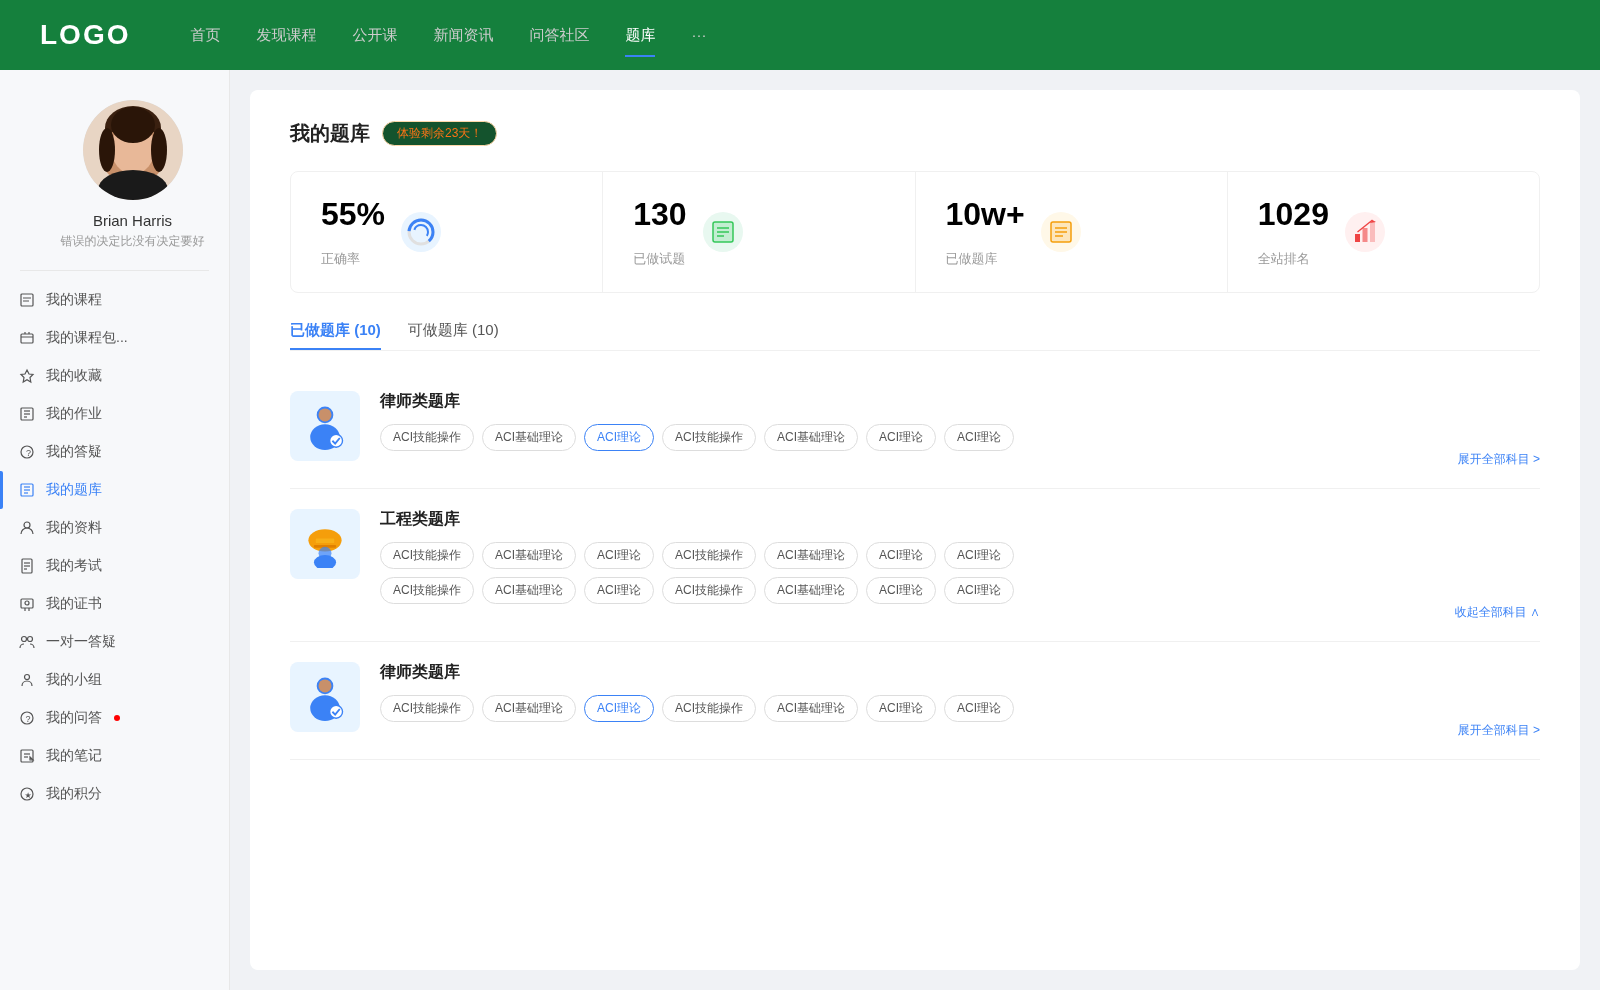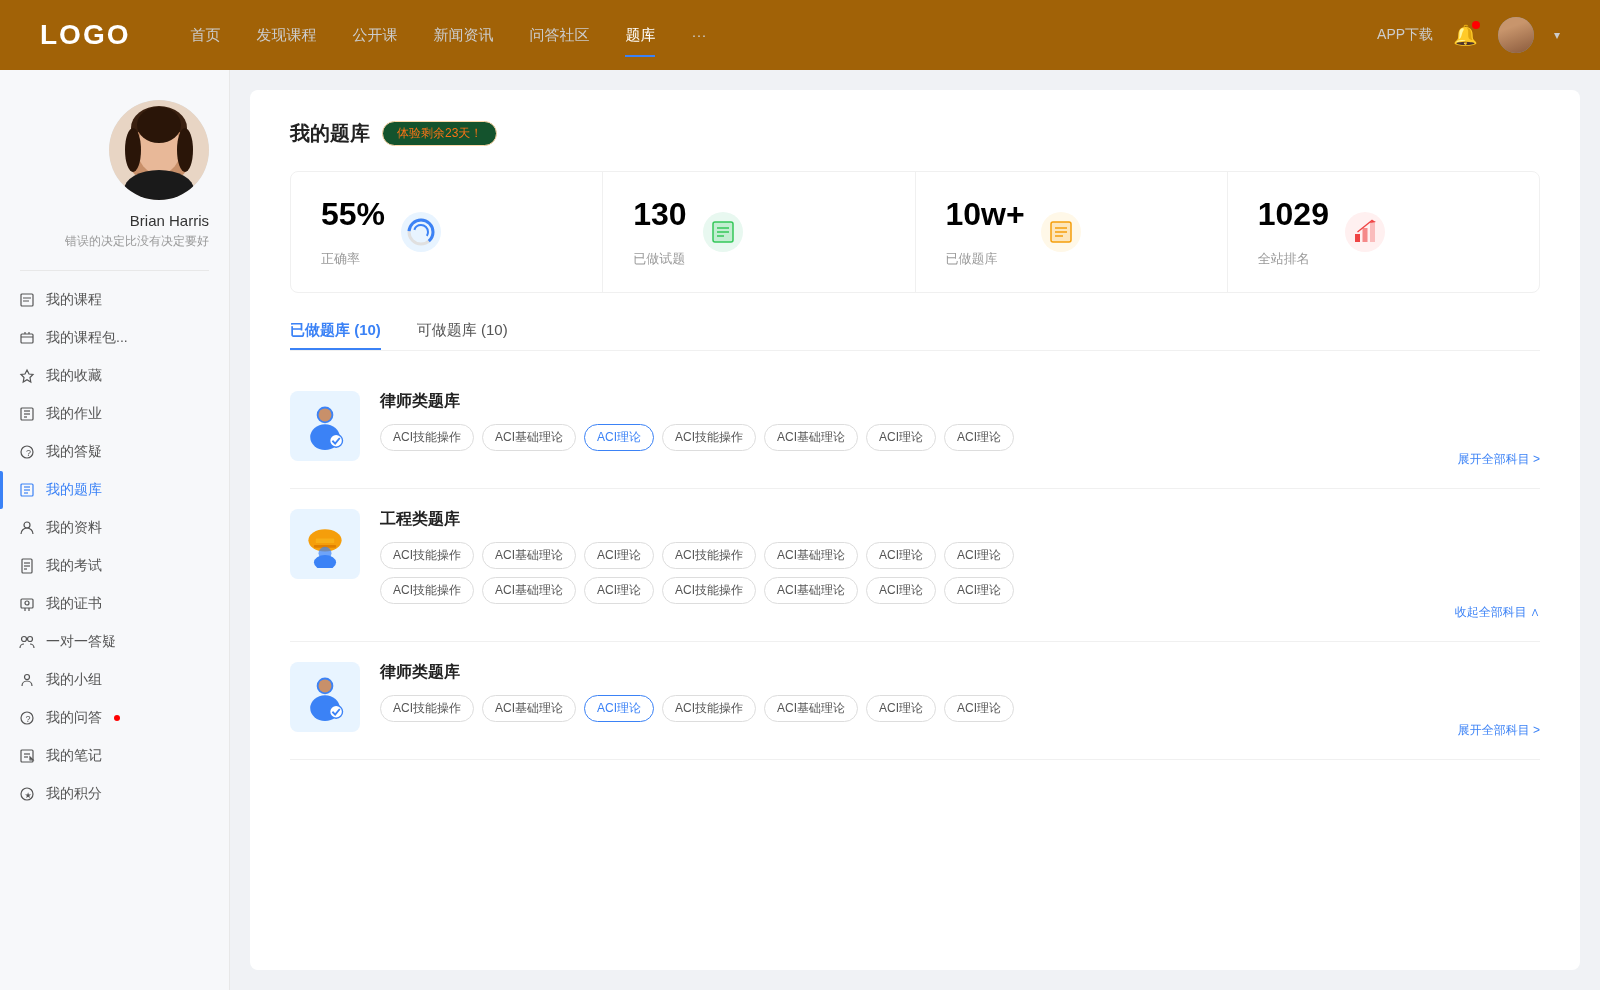--- a/index.html
+++ b/index.html
@@ -1,20 +1,20 @@
 <!DOCTYPE html>
 <html><head>
   <meta charset="utf-8">
   <style>
     * { box-sizing: border-box; margin: 0; padding: 0; }
     body { font-family: -apple-system, BlinkMacSystemFont, "PingFang SC", "Microsoft YaHei", sans-serif; background: #f0f2f5; min-height: 990px; }
 
     
     .header {
-      background: #a16207;
+      background: #15803d;
       height: 70px;
       display: flex;
       align-items: center;
       padding: 0 40px;
       position: relative;
     }
     .header-logo {
       color: white;
       font-size: 28px;
       font-weight: bold;
@@ -96,21 +96,21 @@
     .sidebar {
       width: 230px;
       background: #f7f8fa;
       padding: 30px 0 20px 0;
       flex-shrink: 0;
       border-right: 1px solid #e8e8e8;
     }
     .sidebar-profile {
       display: flex;
       flex-direction: column;
-      align-items: flex-end;
+      align-items: center;
       margin-bottom: 20px;
       padding: 0 20px;
       margin-left: 36px;
     }
     .profile-avatar-wrap {
       width: 100px; height: 100px;
       border-radius: 50%;
       overflow: hidden;
       background: #ddd;
       margin-bottom: 12px;
@@ -241,21 +241,21 @@
       font-size: 20px;
     }
     .stat-icon-blue { background: #e8f4ff; }
     .stat-icon-green { background: #e8f8f0; }
     .stat-icon-orange { background: #fff8e8; }
     .stat-icon-red { background: #fff0f0; }
 
     
     .tabs-row {
       display: flex;
-      gap: 36px;
+      gap: 27px;
       border-bottom: 1px solid #f0f0f0;
       margin-bottom: 20px;
     }
     .tab-item {
       font-size: 15px;
       color: #555;
       padding-bottom: 10px;
       cursor: pointer;
       position: relative;
     }
@@ -329,31 +329,20 @@
   <div class="header-logo">LOGO</div>
   <nav class="header-nav">
     <span class="nav-item">首页</span>
     <span class="nav-item">发现课程</span>
     <span class="nav-item">公开课</span>
     <span class="nav-item">新闻资讯</span>
     <span class="nav-item">问答社区</span>
     <span class="nav-item active">题库</span>
     <span class="nav-item">···</span>
   </nav>
-  <div class="header-right">
-    <span class="header-app-download">APP下载</span>
-    <span class="header-bell">
-      🔔
-      <span class="bell-dot"></span>
-    </span>
-    <div class="header-avatar">
-      <div class="header-avatar-img" style="background: linear-gradient(160deg, #c8956c 30%, #8a5a3c 100%); border-radius:50%;"></div>
-    </div>
-    <span class="header-dropdown-arrow">▾</span>
-  </div>
 </header>
 
 <div class="main-layout">
 
   <aside class="sidebar">
     <div class="sidebar-profile">
 
       <div class="profile-avatar-wrap">
         <svg width="100" height="100" viewBox="0 0 100 100">
           <circle cx="50" cy="50" r="50" fill="#e8d5c4"></circle>

